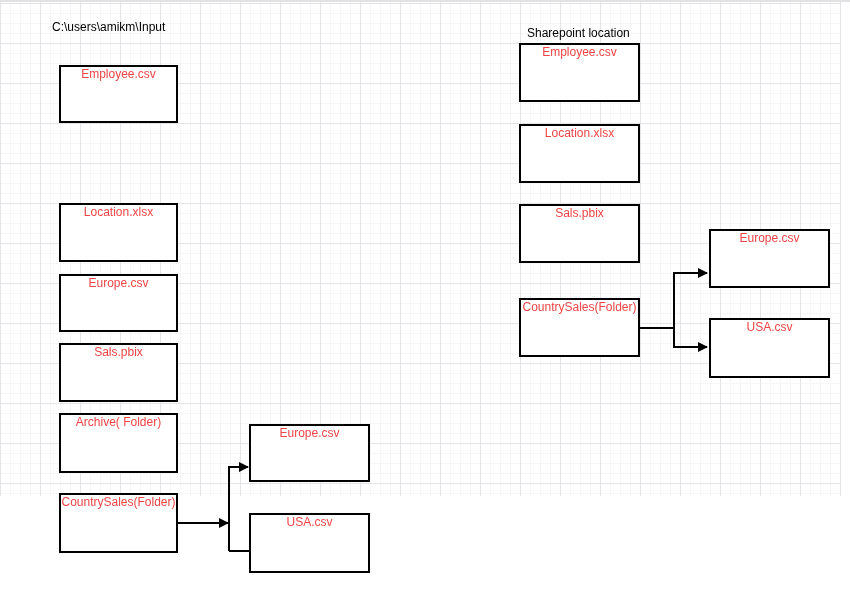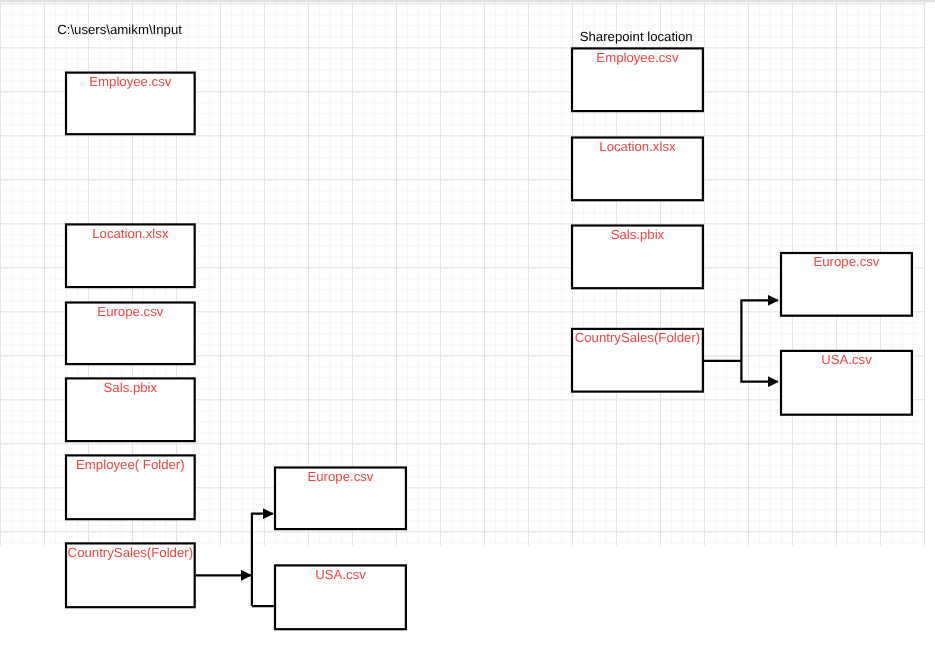--- a/index.html
+++ b/index.html
@@ -95,21 +95,21 @@
     <div class="shape" style="left:59px; top:203px; width:119px; height:59px;">
       <span>Location.xlsx</span>
     </div>
     <div class="shape" style="left:59px; top:274px; width:119px; height:58px;">
       <span>Europe.csv</span>
     </div>
     <div class="shape" style="left:59px; top:343px; width:119px; height:59px;">
       <span>Sals.pbix</span>
     </div>
     <div class="shape" style="left:59px; top:413px; width:119px; height:60px;">
-      <span>Employee( Folder)</span>
+      <span>Archive( Folder)</span>
     </div>
     <div class="shape" style="left:59px; top:493px; width:119px; height:60px;">
       <span>CountrySales(Folder)</span>
     </div>
     <div class="shape" style="left:249px; top:424px; width:121px; height:58px;">
       <span>Europe.csv</span>
     </div>
     <div class="shape" style="left:249px; top:513px; width:121px; height:60px;">
       <span>USA.csv</span>
     </div>

